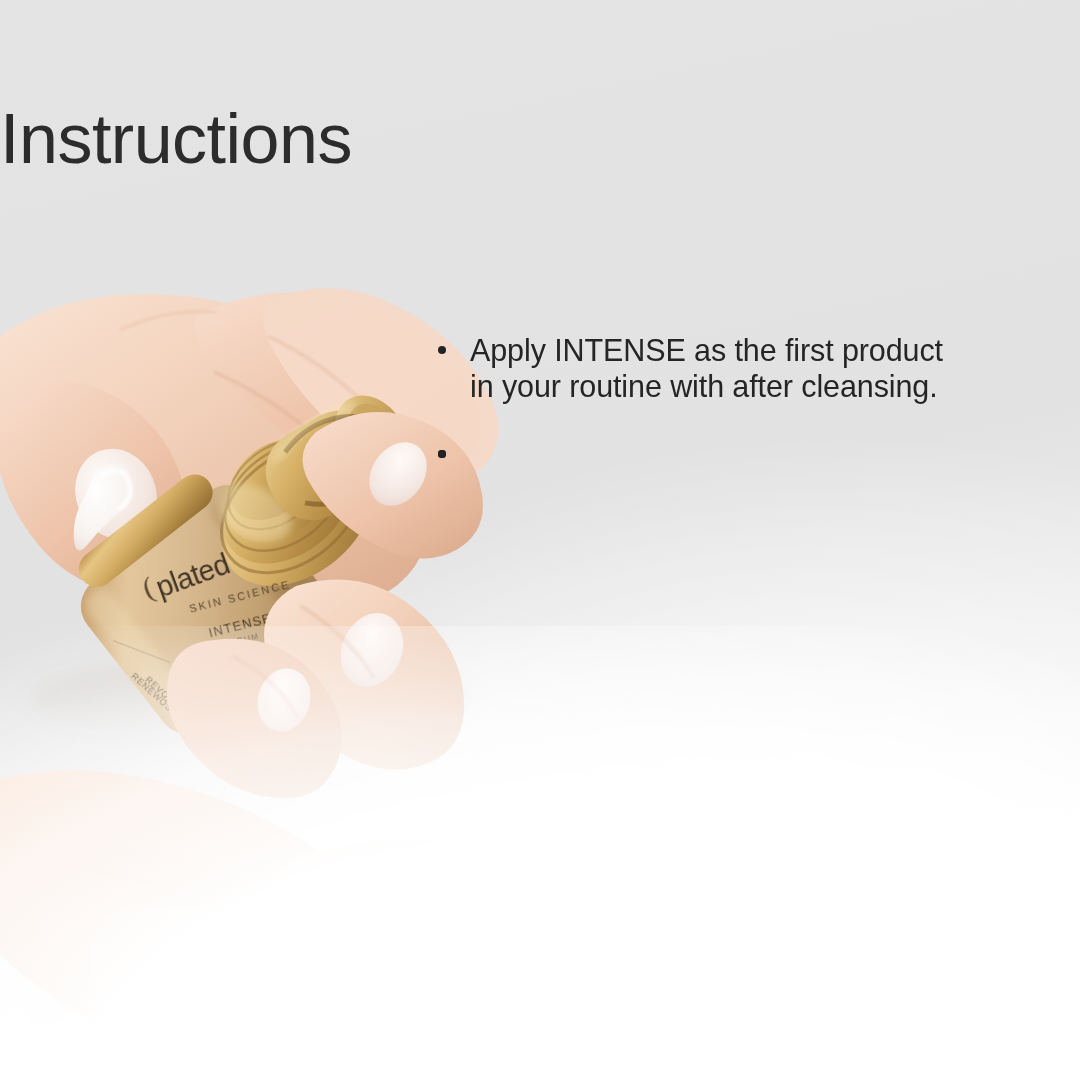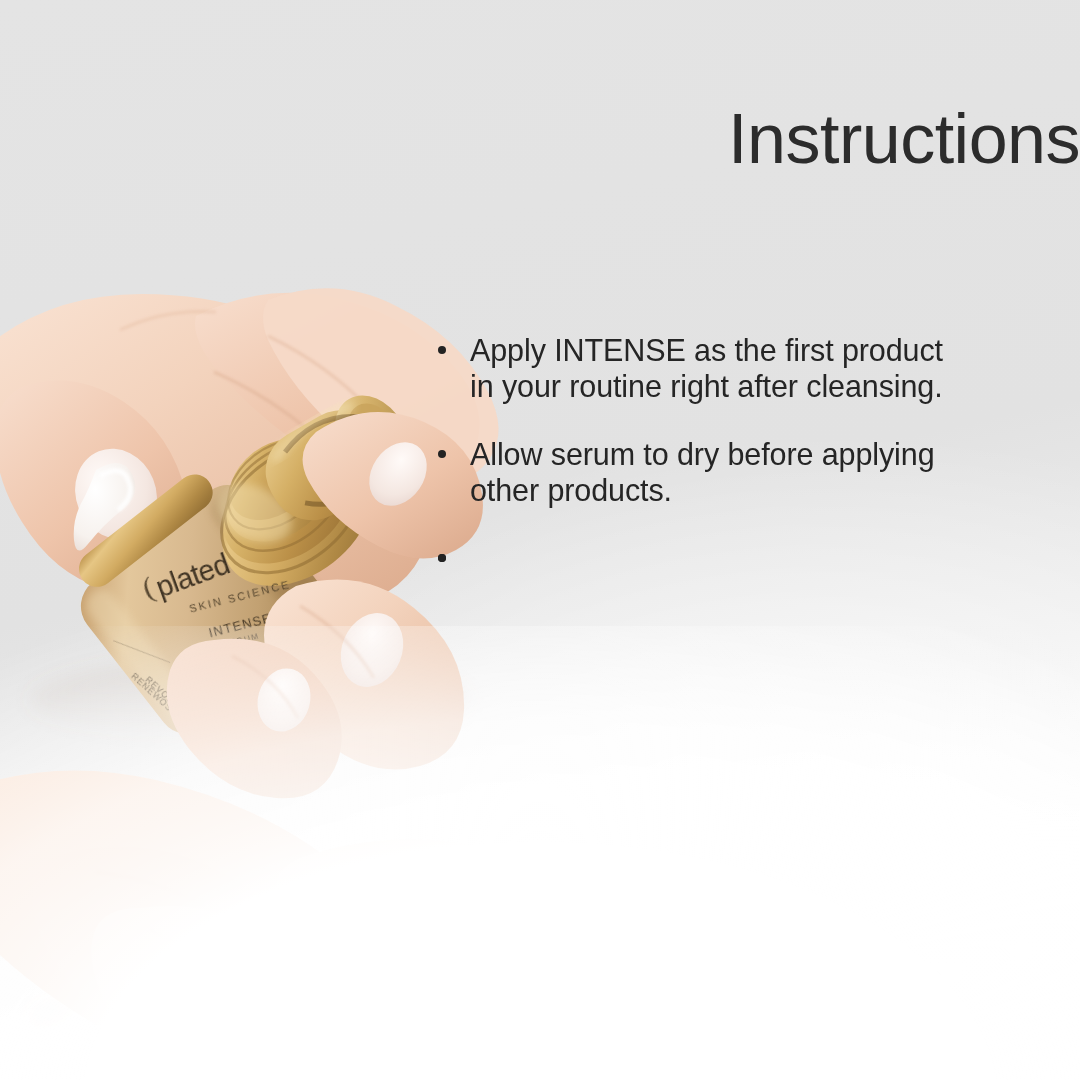--- a/index.html
+++ b/index.html
@@ -17,21 +17,21 @@
   
   .surface{
     position:absolute;left:-6%;right:-6%;bottom:-2%;height:44%;
     background:radial-gradient(90% 130% at 50% 100%, #ffffff 0%, #ffffff 42%, rgba(255,255,255,0.75) 62%, rgba(255,255,255,0) 88%);
     pointer-events:none;
   }
 
   
   .title{
     position:absolute;left:0;right:0;top:104px;
-    text-align:right;
+    text-align:left;
     font-size:70px;line-height:1;
     font-weight:300;letter-spacing:-0.5px;
     color:#2c2c2c;
     -webkit-font-smoothing:antialiased;
   }
 
   
   .bullets{
     position:absolute;left:432px;top:332px;width:540px;
   }
@@ -259,25 +259,24 @@
     </g>
   </svg>
 
   <div class="surface"></div>
 
   <div class="title">Instructions</div>
 
   <div class="bullets">
     <div class="bullet">
       <span class="dot"></span>
-      <span>Apply INTENSE as the first product in your routine right after cleansing.</span>
-    </div>
-    <div class="bullet">
-      <span class="dot"></span>
-      <span>Allow serum to dry before applying other products.</span>
+      <span>Apply INTENSE as the first product in your routine with after cleansing.</span>
+    </div>
+    <div class="bullet">
+      <span class="dot"></span>
     </div>
     <div class="bullet">
       <span class="dot"></span>
     </div>
     <div class="bullet">
       <span class="dot"></span>
     </div>
   </div>
 
 </div>

